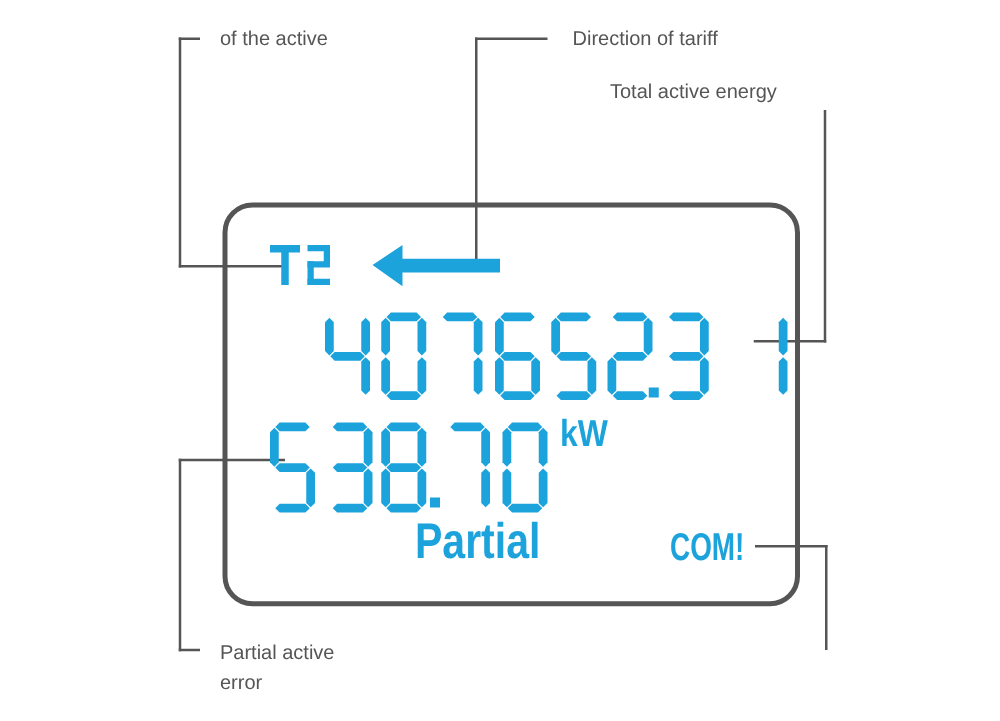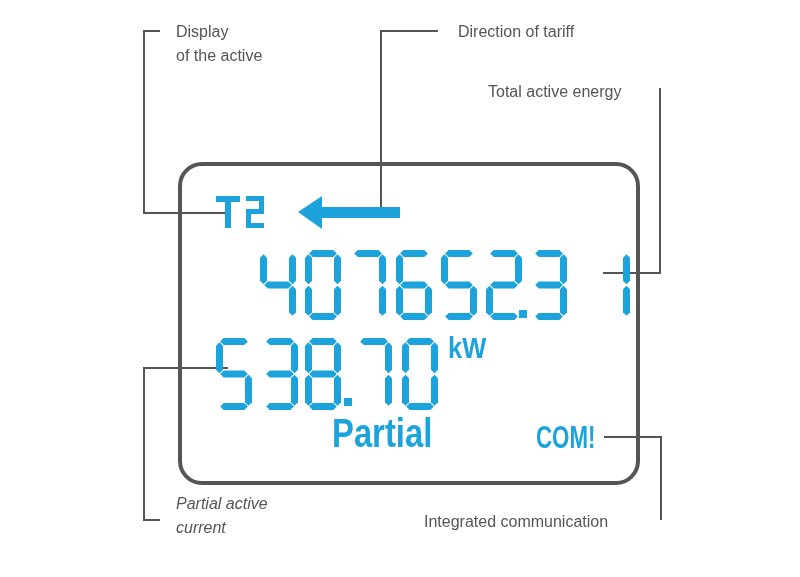--- a/index.html
+++ b/index.html
@@ -10,31 +10,29 @@
   .lcd { position:absolute; left:178px; top:162px; width:462px; height:323px;
          border:4px solid #555555; border-radius:24px; box-sizing:border-box; }
   svg { position:absolute; left:0; top:0; }
   .txt-blue { position:absolute; color:#1ca3dc; font-weight:bold;
               font-family: "Liberation Sans", sans-serif; }
 </style>
 </head>
 <body>
 
 <div class="label" style="left:176px;top:20px;">
-  <div>Display</div>
   <div>of the active</div>
 </div>
 <div class="label" style="left:458px;top:20px;">Direction of tariff</div>
-<div class="label" style="left:488px;top:80px;">Total active energy</div>
-<div class="label" style="left:176px;top:492px;font-style:italic;">
+<div class="label" style="left:488px;top:62px;">Total active energy</div>
+<div class="label" style="left:176px;top:511px;">
   <div>Partial active</div>
-  <div>current</div>
+  <div>error</div>
 </div>
 <div class="label" style="left:424px;top:510px;">
-  <div>Integrated communication</div>
 </div>
 
 <div class="lcd"></div>
 
 <div class="line" style="left:143px;top:30px;width:17px;height:2px;"></div>
 <div class="line" style="left:143px;top:30px;width:2px;height:184px;"></div>
 <div class="line" style="left:143px;top:212px;width:83px;height:2px;"></div>
 
 <div class="line" style="left:380px;top:30px;width:58px;height:2px;"></div>
 <div class="line" style="left:380px;top:30px;width:2px;height:182px;"></div>

